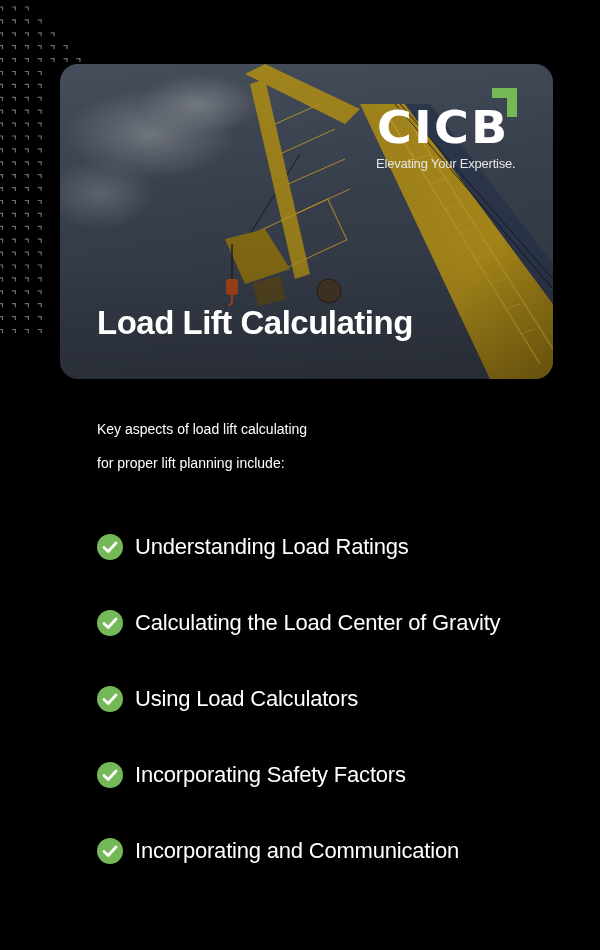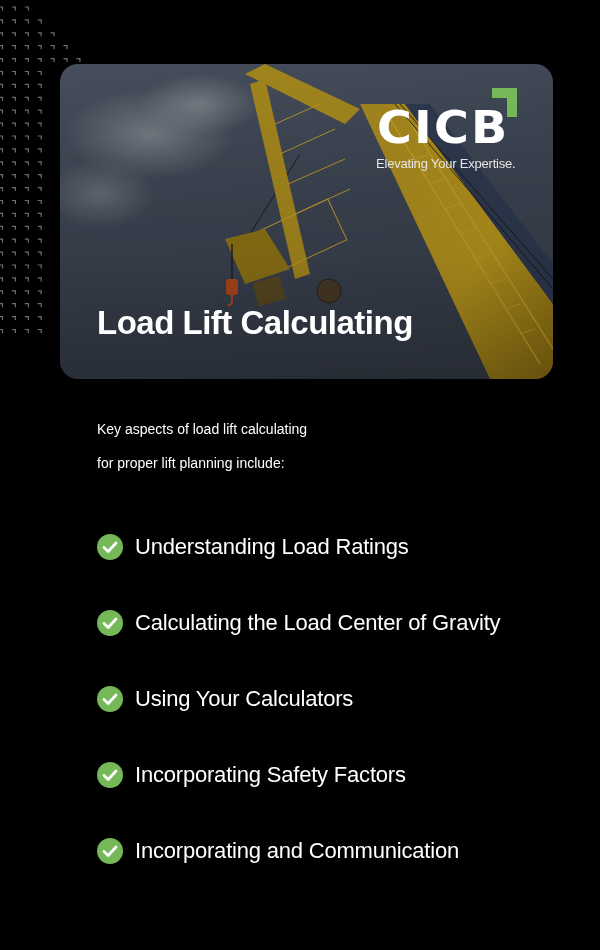--- a/index.html
+++ b/index.html
@@ -256,21 +256,21 @@
       <circle cx="13" cy="13" r="13" fill="#74b857"></circle>
       <path d="M7 13.5 L11.2 17.5 L19 9" fill="none" stroke="#fff" stroke-width="2.8" stroke-linecap="round" stroke-linejoin="round"></path>
     </svg>
     <span class="check-label">Calculating the Load Center of Gravity</span>
   </li>
   <li class="check-item">
     <svg class="check-icon" viewBox="0 0 26 26">
       <circle cx="13" cy="13" r="13" fill="#74b857"></circle>
       <path d="M7 13.5 L11.2 17.5 L19 9" fill="none" stroke="#fff" stroke-width="2.8" stroke-linecap="round" stroke-linejoin="round"></path>
     </svg>
-    <span class="check-label">Using Your Calculators</span>
+    <span class="check-label">Using Load Calculators</span>
   </li>
   <li class="check-item">
     <svg class="check-icon" viewBox="0 0 26 26">
       <circle cx="13" cy="13" r="13" fill="#74b857"></circle>
       <path d="M7 13.5 L11.2 17.5 L19 9" fill="none" stroke="#fff" stroke-width="2.8" stroke-linecap="round" stroke-linejoin="round"></path>
     </svg>
     <span class="check-label">Incorporating Safety Factors</span>
   </li>
   <li class="check-item">
     <svg class="check-icon" viewBox="0 0 26 26">

